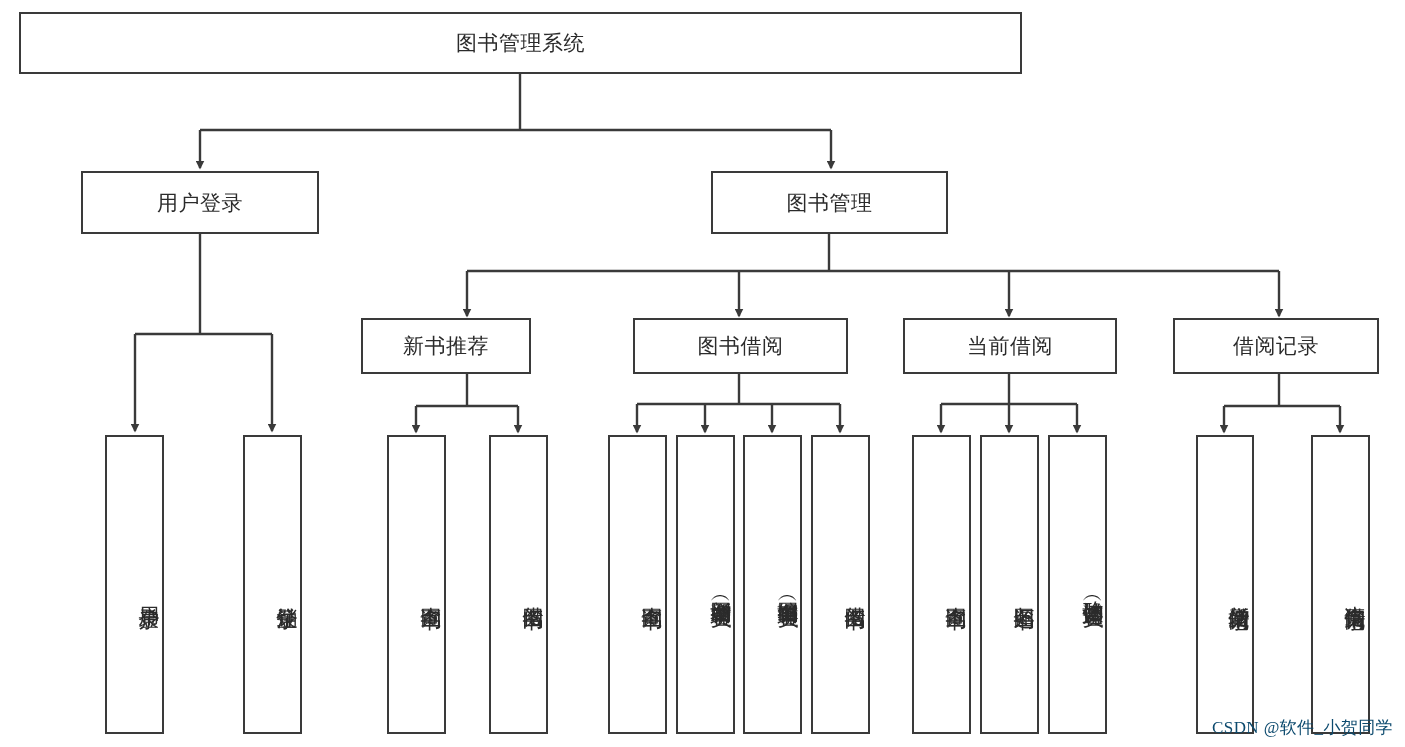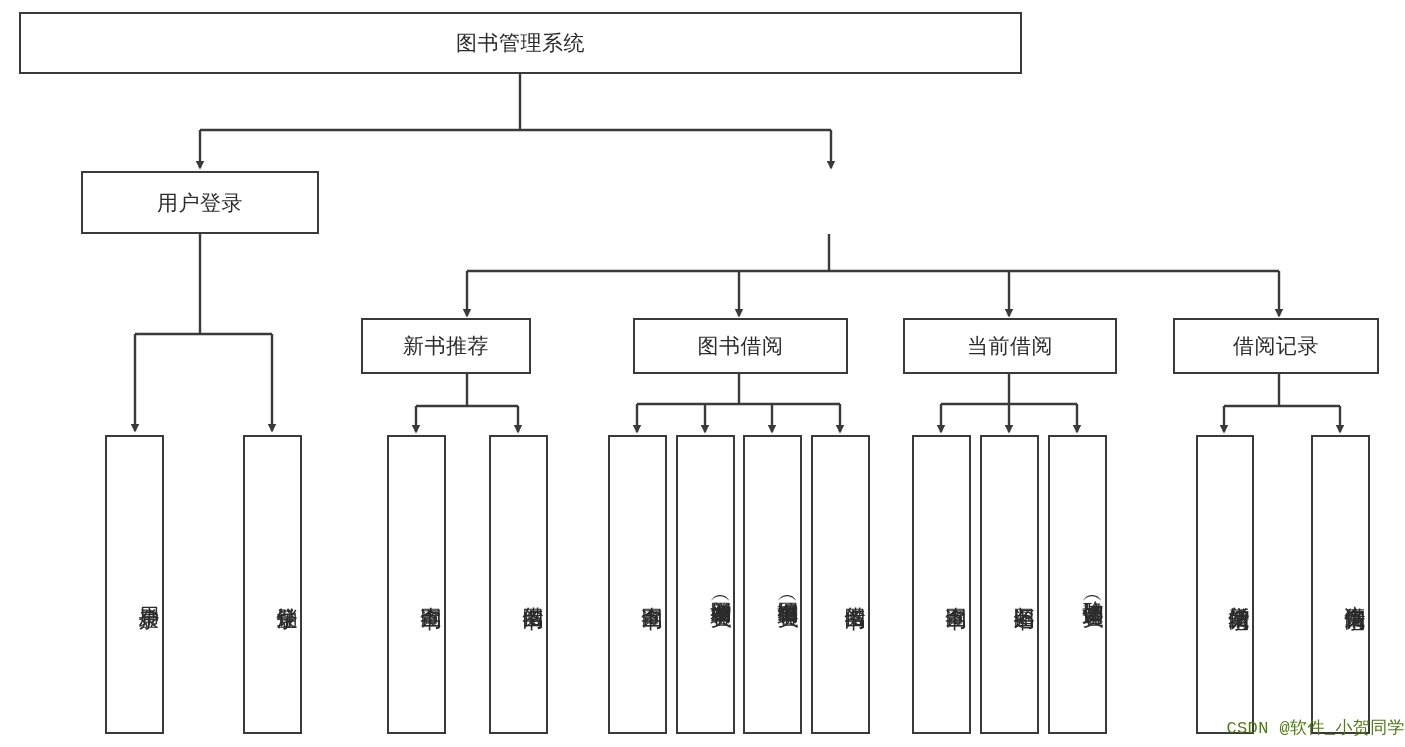--- a/index.html
+++ b/index.html
@@ -52,27 +52,27 @@
     justify-content: center;
     padding-top: 14px;
     white-space: nowrap;
   }
   .node-v.tall-text {
     padding-top: 8px;
     line-height: 1.18;
   }
   #watermark {
     position: absolute;
-    right: 0;
+    right: 12px;
     bottom: 8px;
     font-size: 17px;
-    color: #4d7c0f;
+    color: #0c4a6e;
     letter-spacing: 0.4px;
     white-space: nowrap;
-    font-family: Liberation Mono, monospace;
+    font-family: Liberation Serif, serif;
   }
 </style>
 </head>
 <body>
 
 <div id="diagram-root">
 
   <svg id="edge-layer" viewBox="0 0 1405 747" xmlns="http://www.w3.org/2000/svg">
     <defs>
       <marker id="arrowhead" markerWidth="9" markerHeight="9" refX="7.5" refY="4.5" orient="auto" markerUnits="userSpaceOnUse">
@@ -122,20 +122,21 @@
       <path d="M1224,406 L1340,406"></path>
       <path d="M1224,406 L1224,432" marker-end="url(#arrowhead)"></path>
       <path d="M1340,406 L1340,432" marker-end="url(#arrowhead)"></path>
     </g>
   </svg>
 
   <div class="node node-h" style="left:19px; top:12px; width:1003px; height:62px;">图书管理系统</div>
 
   <div class="node node-h" style="left:81px; top:171px; width:238px; height:63px;">用户登录</div>
 
+  <div class="node node-h" style="left:711px; top:171px; width:237px; height:63px;">图书管理</div>
 
   <div class="node node-h" style="left:361px; top:318px; width:170px; height:56px;">新书推荐</div>
 
   <div class="node node-h" style="left:633px; top:318px; width:215px; height:56px;">图书借阅</div>
 
   <div class="node node-h" style="left:903px; top:318px; width:214px; height:56px;">当前借阅</div>
 
   <div class="node node-h" style="left:1173px; top:318px; width:206px; height:56px;">借阅记录</div>
 
   <div class="node node-v" style="left:105px; top:435px; width:59px; height:299px;">用户登录</div>

